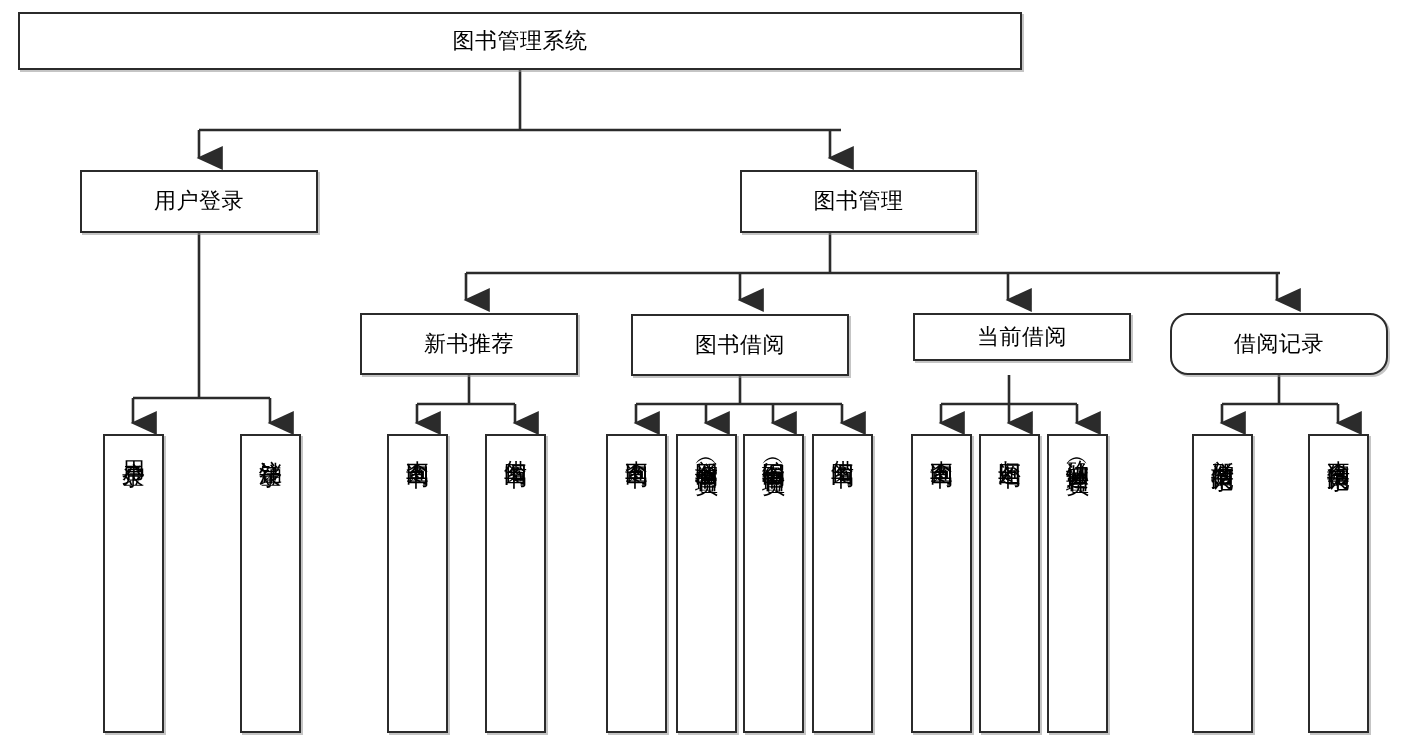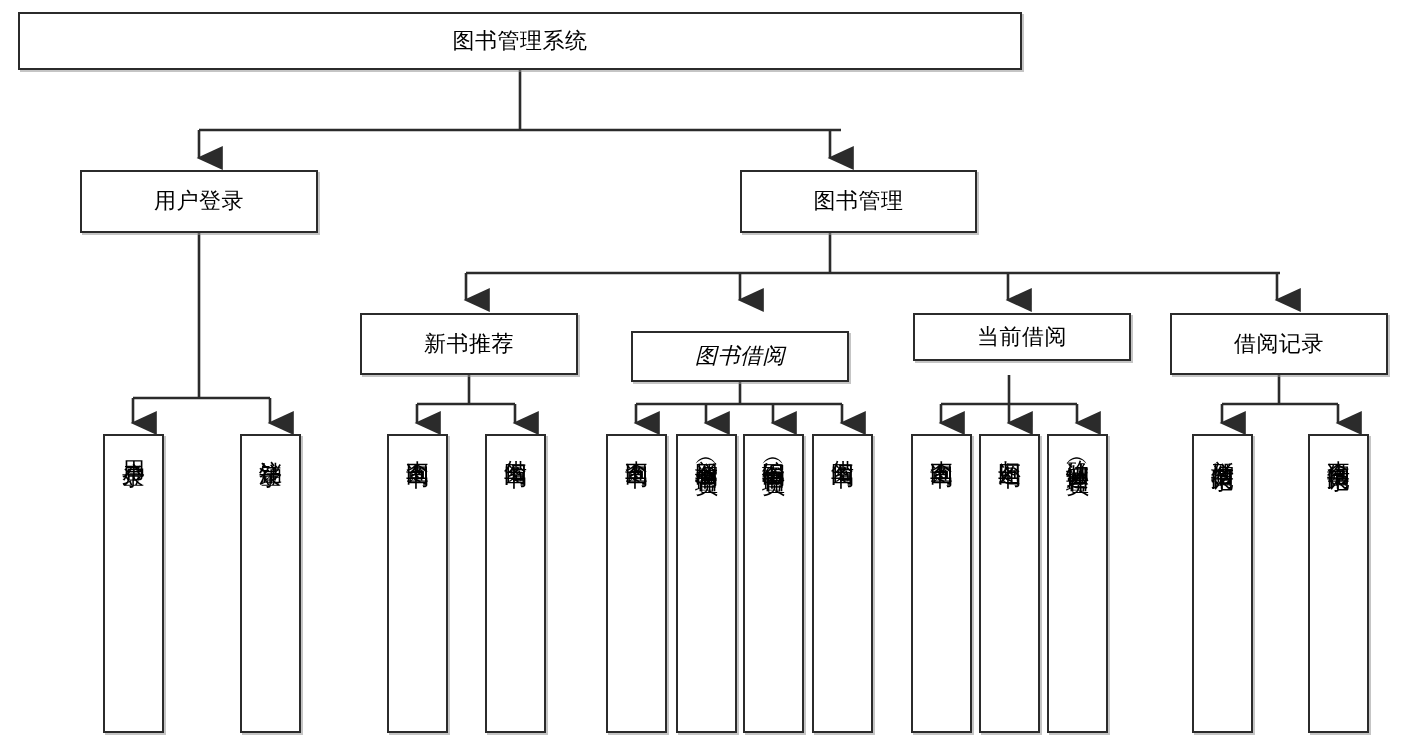--- a/index.html
+++ b/index.html
@@ -127,27 +127,27 @@
   <div class="node h" style="left:80px; top:170px; width:238px; height:63px;">
     <span class="lbl">用户登录</span>
   </div>
   <div class="node h" style="left:711px; top:170px; width:237px; height:63px;margin-left:29px;">
     <span class="lbl">图书管理</span>
   </div>
 
   <div class="node h" style="left:360px; top:313px; width:218px; height:62px;">
     <span class="lbl">新书推荐</span>
   </div>
-  <div class="node h" style="left:631px; top:331px; width:218px; height:51px;font-style:italic;">
+  <div class="node h" style="left:631px; top:314px; width:218px; height:62px;">
     <span class="lbl">图书借阅</span>
   </div>
   <div class="node h" style="left:901px; top:313px; width:218px; height:48px;margin-left:12px;">
     <span class="lbl">当前借阅</span>
   </div>
-  <div class="node h" style="left:1170px; top:313px; width:218px; height:62px;">
+  <div class="node h" style="left:1170px; top:313px; width:218px; height:62px;border-radius:18px;">
     <span class="lbl">借阅记录</span>
   </div>
 
   <div class="node v" style="left:103px; top:434px; width:61px; height:299px;">
     <span class="lbl">用户登录</span>
   </div>
   <div class="node v" style="left:240px; top:434px; width:61px; height:299px;">
     <span class="lbl">注销登录</span>
   </div>
 

